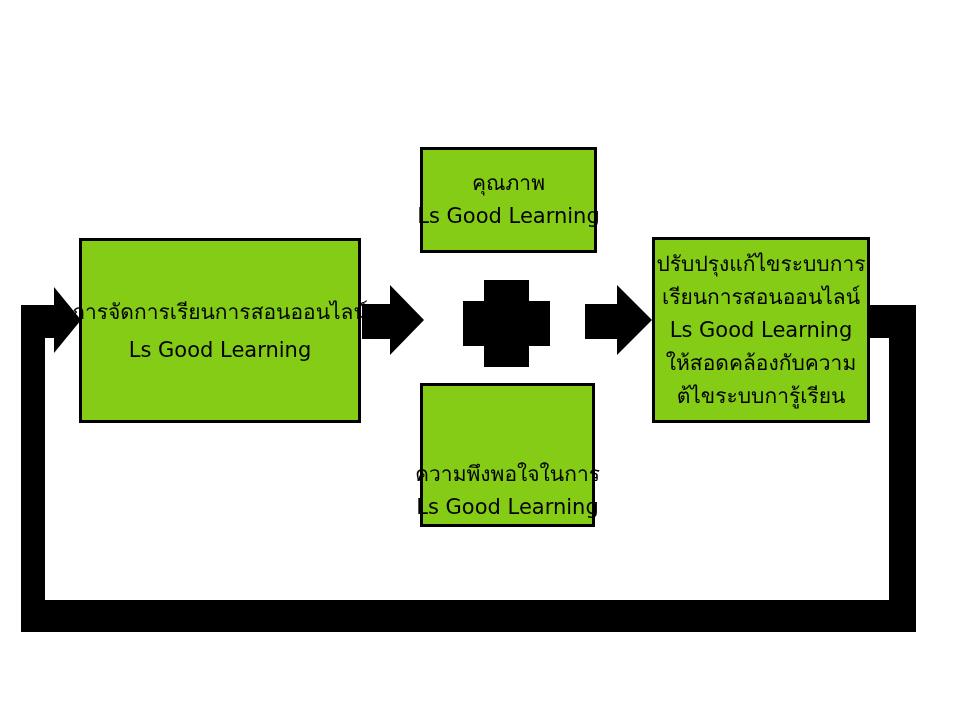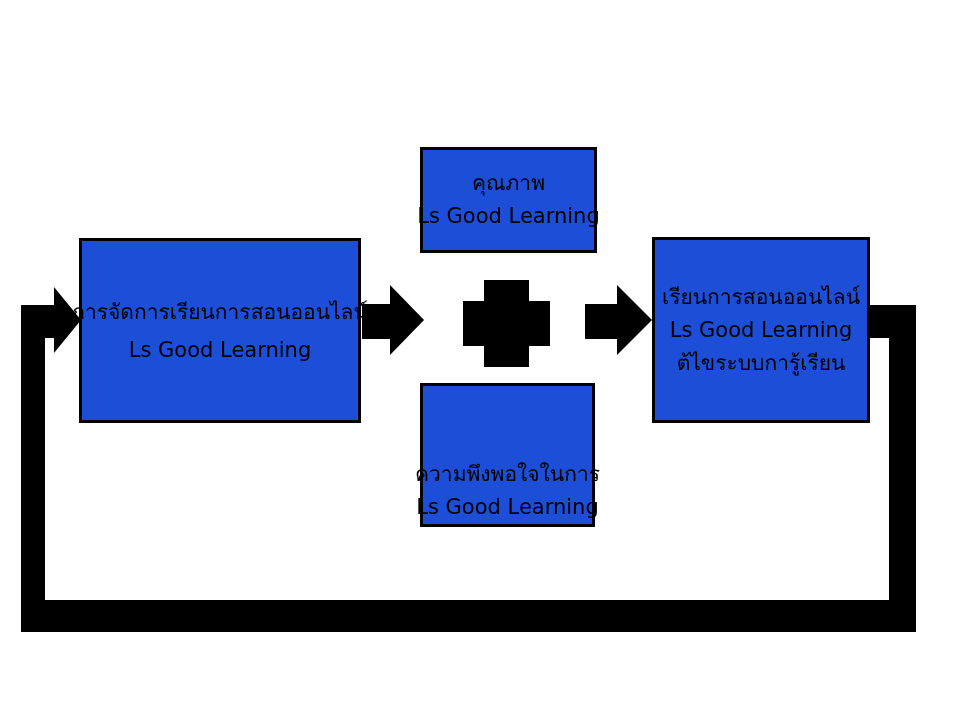--- a/index.html
+++ b/index.html
@@ -24,21 +24,21 @@
     pointer-events: none;
   }
   .connector-layer .shape {
     fill: #000000;
     stroke: none;
   }
   .box {
     position: absolute;
     box-sizing: border-box;
     border: 3px solid #000000;
-    background: #1d4ed8;
+    background: #84cc16;
     display: flex;
     flex-direction: column;
     align-items: center;
     justify-content: center;
     text-align: center;
     color: #000000;
     font-size: 21px;
     line-height: 33px;
     white-space: nowrap;
   }
@@ -102,18 +102,20 @@
     <span class="line">คุณภาพ</span>
     <span class="line">Ls Good Learning</span>
   </div>
 
   <div class="box satisfaction-box">
     <span class="line">ความพึงพอใจในการ</span>
     <span class="line">Ls Good Learning</span>
   </div>
 
   <div class="box output-box">
+    <span class="line">ปรับปรุงแก้ไขระบบการ</span>
     <span class="line">เรียนการสอนออนไลน์</span>
     <span class="line">Ls Good Learning</span>
+    <span class="line">ให้สอดคล้องกับความ</span>
     <span class="line">ต้ไขระบบการู้เรียน</span>
   </div>
 
 </div>
 
 </body></html>

